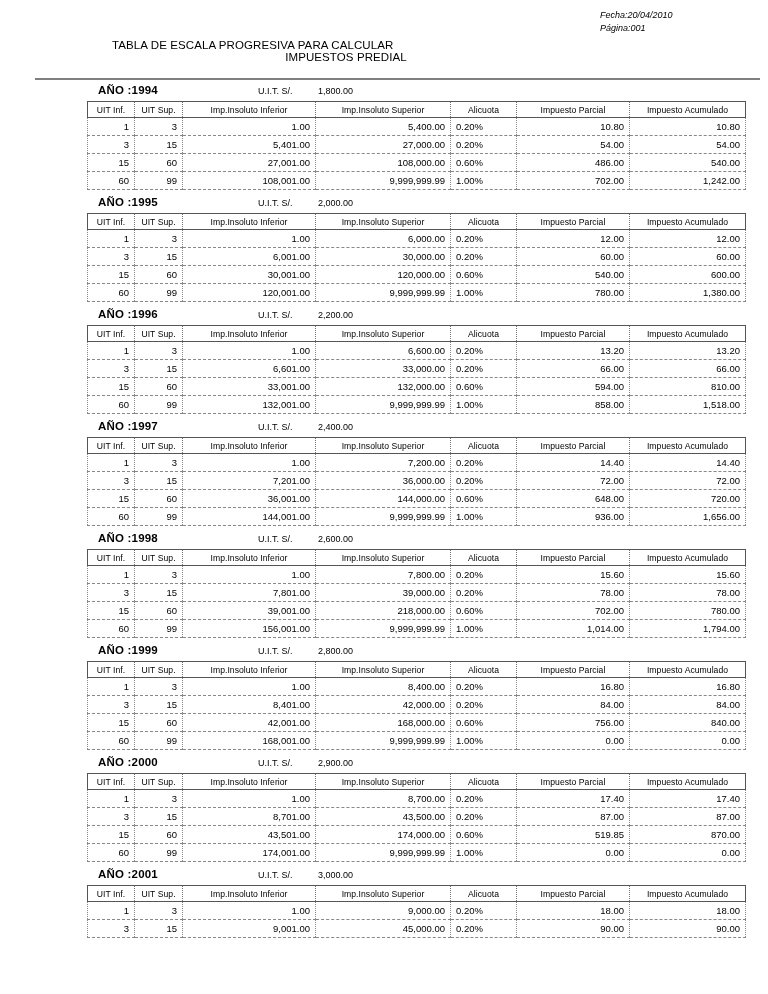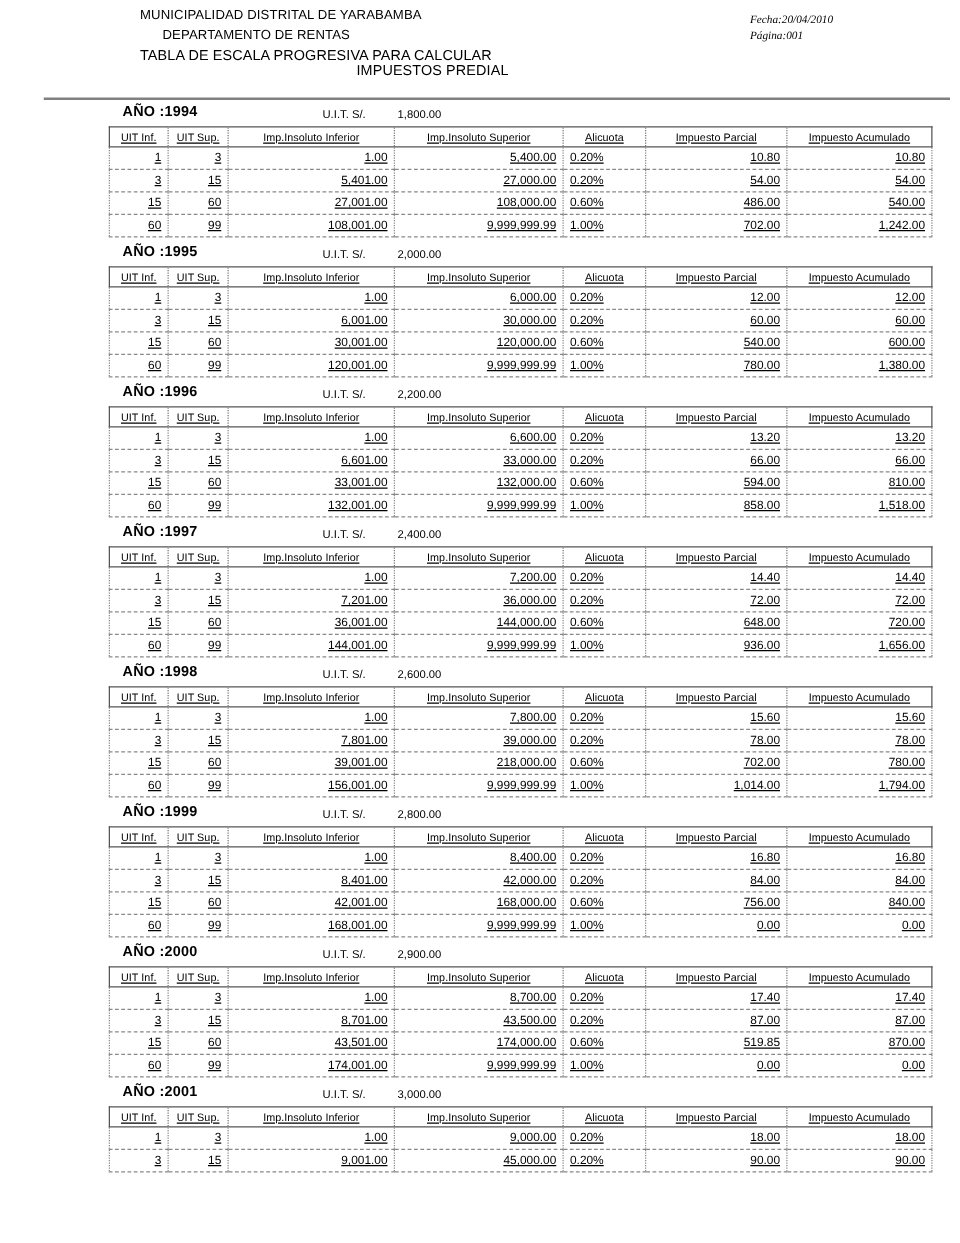--- a/index.html
+++ b/index.html
@@ -54,21 +54,21 @@
   }
 
   .meta-block {
     position: absolute;
     left: 600px;
     top: 9px;
     font-style: italic;
     font-size: 9px;
     line-height: 13px;
   }
-  .meta-line { display: block; white-space: nowrap; font-family: Liberation Serif, serif; }
+  .meta-line { display: block; white-space: nowrap; }
 
   .title-rule {
     position: absolute;
     left: 35px;
     top: 78px;
     width: 725px;
     height: 0;
     border-top: 2px solid #808080;
   }
 
@@ -108,21 +108,20 @@
     font-size: 9px;
   }
 
   
   table.scale-table {
     margin-left: 87px;
     width: 618px;
     border-collapse: collapse;
     table-layout: fixed;
     font-size: 9px;
-    text-decoration: underline;
   }
   table.scale-table thead th {
     border-top: 1.6px solid #555;
     border-bottom: 1.6px solid #555;
     border-right: 1px dotted #777;
     font-weight: normal;
     font-size: 8.6px;
     height: 15px;
     padding: 0 4px;
     text-align: center;
@@ -161,24 +160,20 @@
   col.c-inf    { width: 133px; }
   col.c-sup    { width: 135px; }
   col.c-ali    { width: 66px; }
   col.c-par    { width: 113px; }
   col.c-acu    { width: 116px; }
 </style>
 </head>
 <body>
 
 <div class="page-header">
-  <div class="org-block">
-    <span class="org-line-1">MUNICIPALIDAD DISTRITAL DE YARABAMBA</span>
-    <span class="org-line-2">DEPARTAMENTO DE RENTAS</span>
-  </div>
   <div class="doc-title">TABLA DE ESCALA PROGRESIVA PARA CALCULAR</div>
   <div class="doc-title-2">IMPUESTOS PREDIAL</div>
   <div class="meta-block">
     <span class="meta-line">Fecha:20/04/2010</span>
     <span class="meta-line">Página:001</span>
   </div>
   <div class="title-rule"></div>
 </div>
 
 <div class="content" id="content-root">

